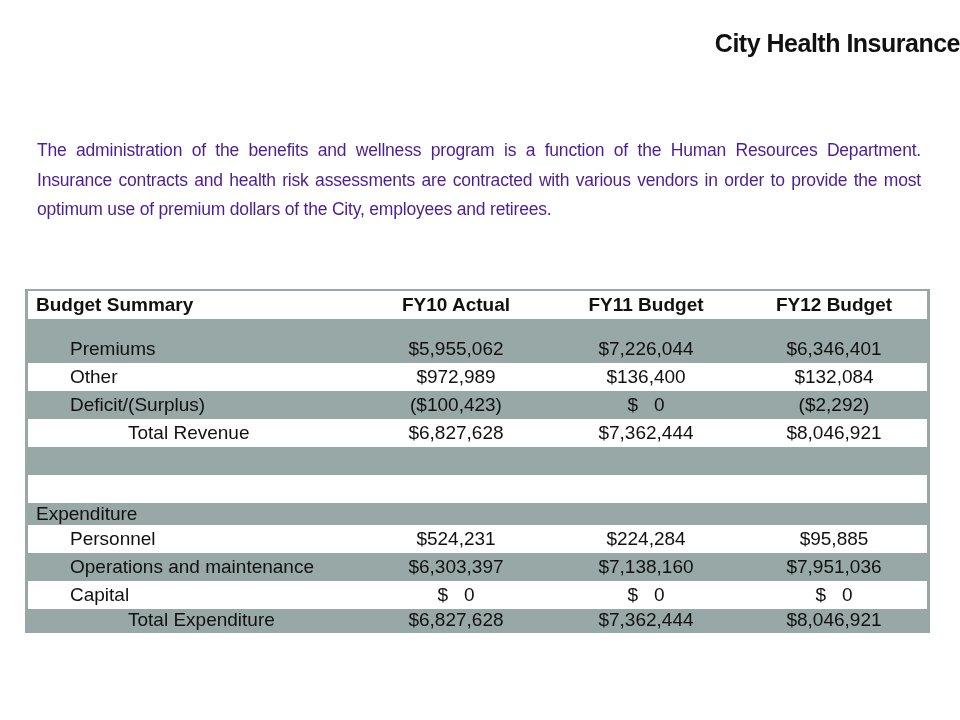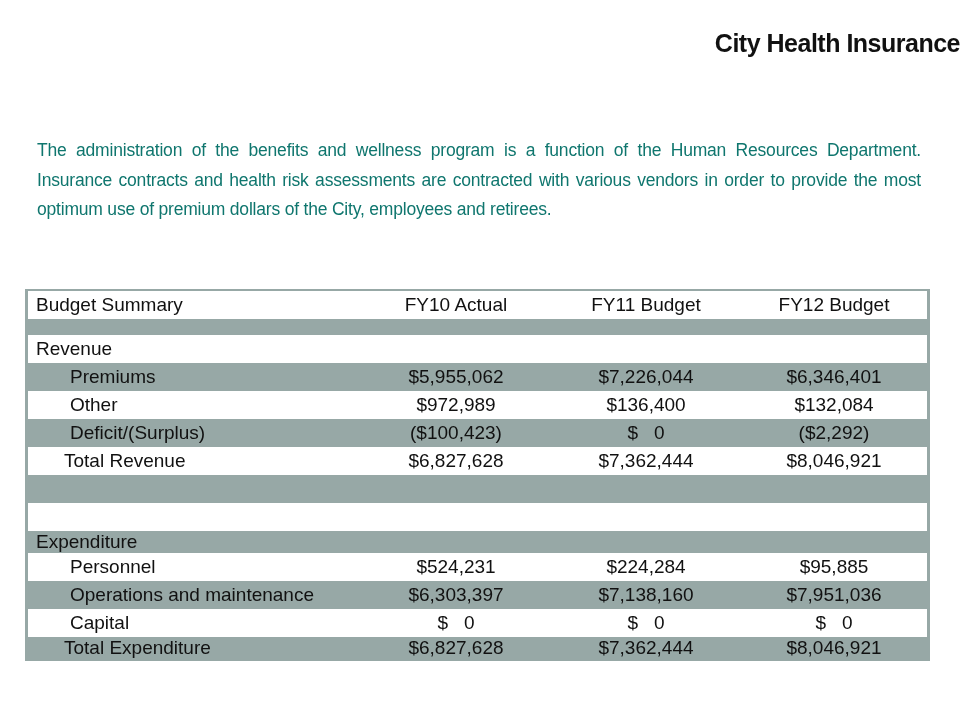--- a/index.html
+++ b/index.html
@@ -27,21 +27,21 @@
     color: #111;
   }
   .intro {
     position: absolute;
     top: 136px;
     left: 37px;
     width: 884px;
     font-size: 17.5px;
     line-height: 29.5px;
     text-align: justify;
-    color: #0f766e;
+    color: #4c1d95;
     letter-spacing: -0.2px;
   }
   .table-wrap {
     position: absolute;
     left: 25px;
     top: 289px;
     width: 905px;
     background: #97a8a6;
     padding: 2px 3px 2px 3px;
     box-sizing: border-box;
@@ -55,24 +55,24 @@
   td {
     padding: 0;
     height: 28px;
     vertical-align: middle;
     white-space: pre;
     overflow: hidden;
   }
   tr.white td { background: #ffffff; }
   tr.gray td { background: #97a8a6; }
   tr.tall td { height: 16px; }
-  tr.header td { font-weight: normal; }
+  tr.header td { font-weight: bold; }
   td.label { padding-left: 8px; }
   td.indent1 { padding-left: 42px; }
-  td.indent2 { padding-left: 36px; }
+  td.indent2 { padding-left: 100px; }
   td.num { text-align: center; }
   col.c0 { width: 333px; }
   col.c1 { width: 190px; }
   col.c2 { width: 190px; }
   col.c3 { width: 186px; }
 </style>
 </head>
 <body>
 
 <div class="title">City Health Insurance</div>
@@ -89,26 +89,20 @@
     </colgroup>
     <tbody>
       <tr class="white header">
         <td class="label">Budget Summary</td>
         <td class="num">FY10 Actual</td>
         <td class="num">FY11 Budget</td>
         <td class="num">FY12 Budget</td>
       </tr>
       <tr class="gray tall">
         <td class="label"></td>
-        <td class="num"></td>
-        <td class="num"></td>
-        <td class="num"></td>
-      </tr>
-      <tr class="white">
-        <td class="label">Revenue</td>
         <td class="num"></td>
         <td class="num"></td>
         <td class="num"></td>
       </tr>
       <tr class="gray">
         <td class="indent1">Premiums</td>
         <td class="num">$5,955,062</td>
         <td class="num">$7,226,044</td>
         <td class="num">$6,346,401</td>
       </tr>

